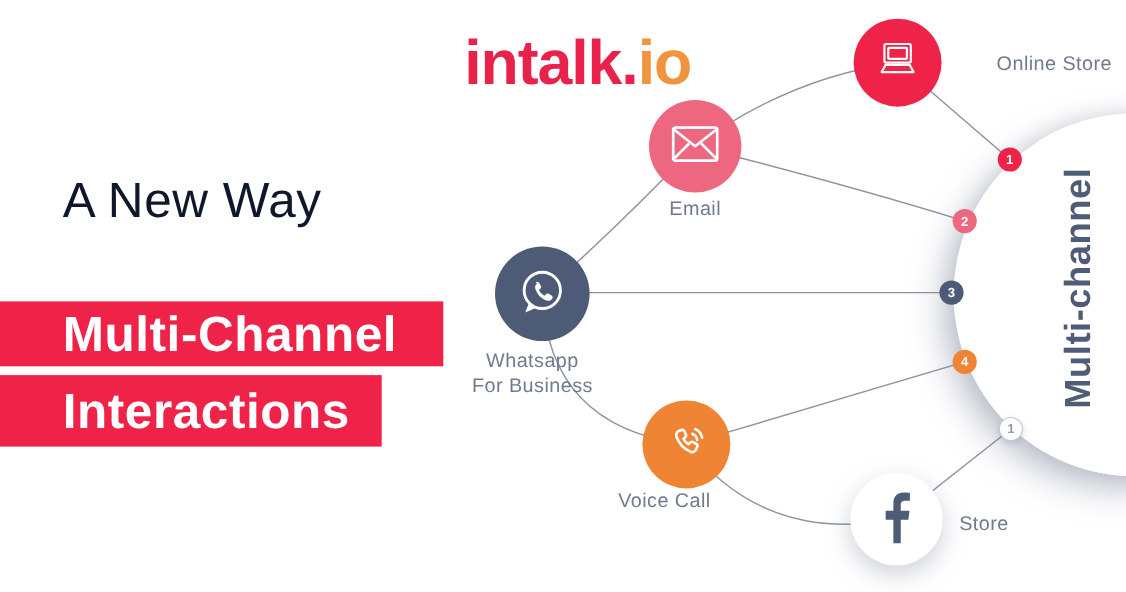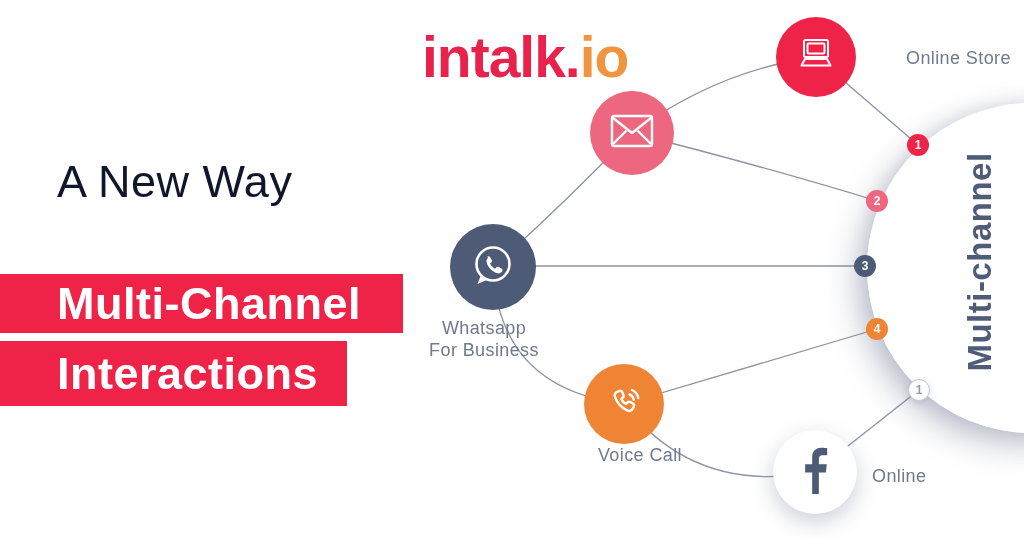--- a/index.html
+++ b/index.html
@@ -41,21 +41,21 @@
   .node-email        { left:590px; top:91px;  width:84px; height:84px; background:#ED6781; }
   .node-whatsapp     { left:450px; top:224px; width:86px; height:86px; background:#4D5B76; }
   .node-voice-call   { left:584px; top:364px; width:80px; height:80px; background:#EE8434; }
   .node-social       { left:773px; top:430px; width:84px; height:84px; background:#ffffff;
                        box-shadow:0 8px 22px rgba(110,120,144,.35); }
   
   .nlabel { position:absolute; color:#6F7A8E; font-size:18px; letter-spacing:.4px; z-index:3; white-space:nowrap; }
   .nlabel-online-store { left:874px; top:48px;margin-left:32px; }
   .nlabel-email        { left:572px; top:179px; width:120px; text-align:center; }
   .nlabel-whatsapp     { left:404px; top:317px; width:160px; text-align:center; line-height:22px; }
-  .nlabel-voice-call   { left:562px; top:445px; width:120px; text-align:right; }
+  .nlabel-voice-call   { left:562px; top:445px; width:120px; text-align:left; }
   .nlabel-social       { left:872px; top:466px; }
   
   .badge { position:absolute; width:22px; height:22px; border-radius:50%; z-index:4;
            display:flex; align-items:center; justify-content:center;
            color:#ffffff; font-size:12px; font-weight:700; }
   .badge-1 { left:907px; top:134px; background:#EF2348; }
   .badge-2 { left:866px; top:190px; background:#ED6781; }
   .badge-3 { left:854px; top:255px; background:#4D5B76; }
   .badge-4 { left:866px; top:318px; background:#EE8434; }
   .badge-5 { left:908px; top:379px; background:#ffffff; border:1px solid #C3C8D2; color:#949CAB;
@@ -132,26 +132,27 @@
   </div>
   <div class="node node-social">
     <span>
       <svg width="26" height="48" viewBox="0 0 30 56" fill="#4D5B76">
         <path d="M19.5 56 V30.8 h8.1 l1.2 -9.4 h-9.3 v-6 c0 -2.7 0.9 -4.6 4.8 -4.6 h4.9 V2.4 C28.3 2.3 25.6 2 22.5 2 c-6.4 0 -10.8 3.9 -10.8 11 v8.4 H3.5 v9.4 h8.2 V56 z"></path>
       </svg>
     </span>
   </div>
 
   <div class="nlabel nlabel-online-store">Online Store</div>
+  <div class="nlabel nlabel-email">Email</div>
   <div class="nlabel nlabel-whatsapp">
     <div>Whatsapp</div>
     <div>For Business</div>
   </div>
   <div class="nlabel nlabel-voice-call">Voice Call</div>
-  <div class="nlabel nlabel-social">Online</div>
+  <div class="nlabel nlabel-social">Store</div>
 
   <div class="badge badge-1">1</div>
   <div class="badge badge-2">2</div>
   <div class="badge badge-3">3</div>
   <div class="badge badge-4">4</div>
   <div class="badge badge-5">1</div>
 
 </div>
 
 </body></html>

